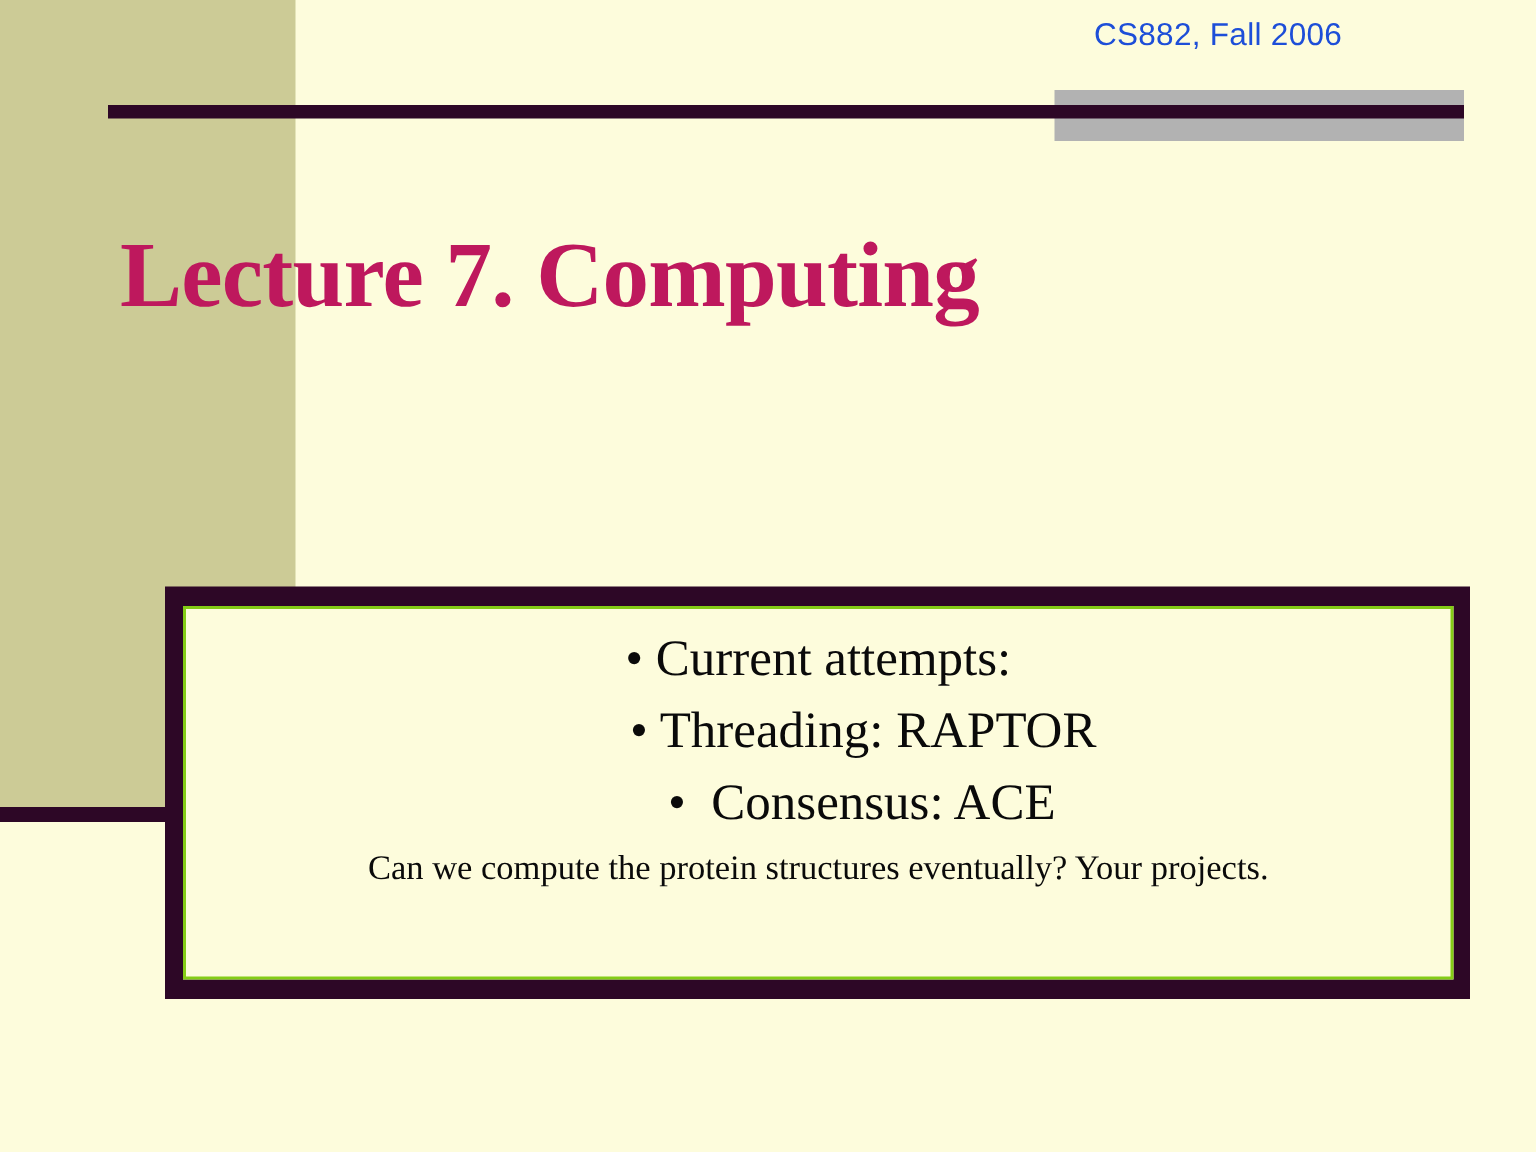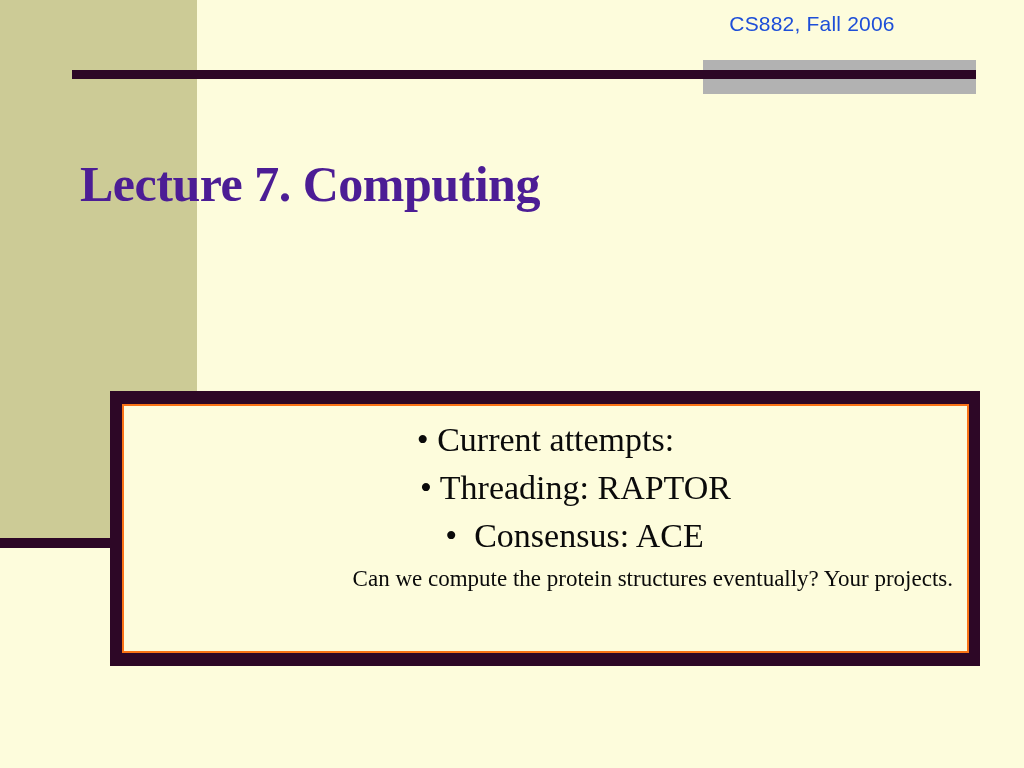--- a/index.html
+++ b/index.html
@@ -67,61 +67,61 @@
   }
 
   
   .slide-title {
     position: absolute;
     left: 80px;
     top: 142px;
     width: 760px;
     font-family: "Liberation Serif", "DejaVu Serif", serif;
     font-weight: bold;
-    font-size: 50px;
+    font-size: 62px;
     line-height: 84px;
-    color: #4c1d95;
+    color: #be185d;
     letter-spacing: -0.5px;
   }
 
   
   .content-box {
     position: absolute;
     left: 110px;
     top: 391px;
     width: 870px;
     height: 275px;
     background: #2d0726;
     box-sizing: border-box;
     padding: 13px 11px 13px 12px;
   }
   .content-inner {
     width: 100%;
     height: 100%;
     box-sizing: border-box;
     background: #fdfcdc;
-    border: 2px solid #f97316;
+    border: 2px solid #84cc16;
     padding: 10px 14px 6px 14px;
     display: flex;
     flex-direction: column;
     justify-content: flex-start;
   }
   .bullet-line {
     text-align: center;
     font-size: 34px;
     line-height: 48px;
     color: #0a0a0a;
     white-space: pre;
   }
   .bullet-line.indent-1 { padding-left: 0px; }
   .bullet-line.indent-2 { padding-left: 60px; }
   .bullet-line.indent-3 { padding-left: 58px; }
   .bullet-line.indent-4 { padding-left: 56px; }
   .footnote-line {
-    text-align: right;
+    text-align: center;
     font-size: 23px;
     line-height: 30px;
     color: #0a0a0a;
     margin-top: 4px;
     white-space: pre;
   }
 </style>
 </head>
 <body>
 

